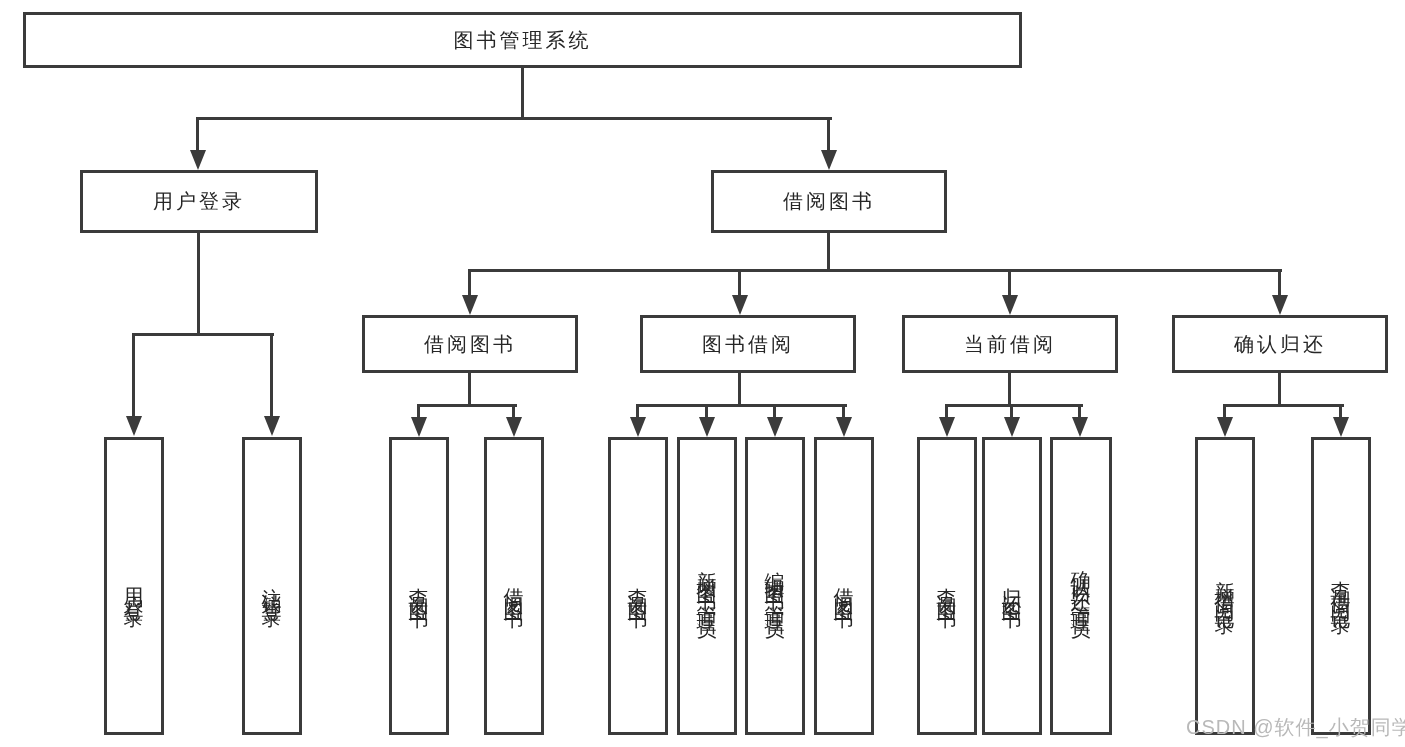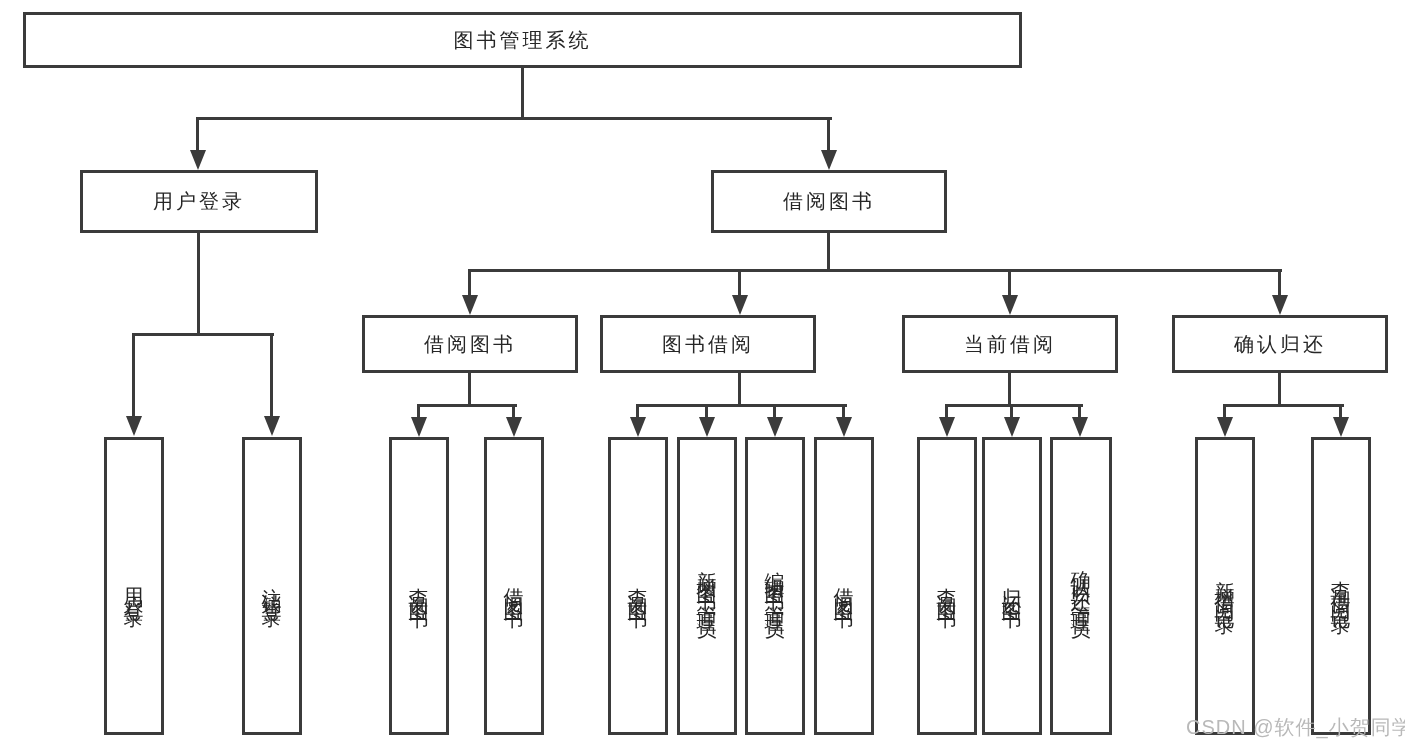--- a/index.html
+++ b/index.html
@@ -52,21 +52,21 @@
 <body>
 
 <div class="canvas">
 
   <div class="box h-label" style="left:23px; top:12px; width:999px; height:56px;">图书管理系统</div>
 
   <div class="box h-label" style="left:80px; top:170px; width:238px; height:63px;">用户登录</div>
   <div class="box h-label" style="left:711px; top:170px; width:236px; height:63px;">借阅图书</div>
 
   <div class="box h-label" style="left:362px; top:315px; width:216px; height:58px;">借阅图书</div>
-  <div class="box h-label" style="left:600px; top:315px; width:216px; height:58px;">图书借阅</div>
+  <div class="box h-label" style="left:640px; top:315px; width:216px; height:58px;">图书借阅</div>
   <div class="box h-label" style="left:902px; top:315px; width:216px; height:58px;">当前借阅</div>
   <div class="box h-label" style="left:1172px; top:315px; width:216px; height:58px;">确认归还</div>
 
   <div class="box v-box" style="left:104px; top:437px; width:60px; height:298px;">用户登录</div>
   <div class="box v-box" style="left:242px; top:437px; width:60px; height:298px;">注销登录</div>
 
   <div class="box v-box" style="left:389px; top:437px; width:60px; height:298px;">查询图书</div>
   <div class="box v-box" style="left:484px; top:437px; width:60px; height:298px;">借阅图书</div>
 
   <div class="box v-box" style="left:608px; top:437px; width:60px; height:298px;">查询图书</div>

